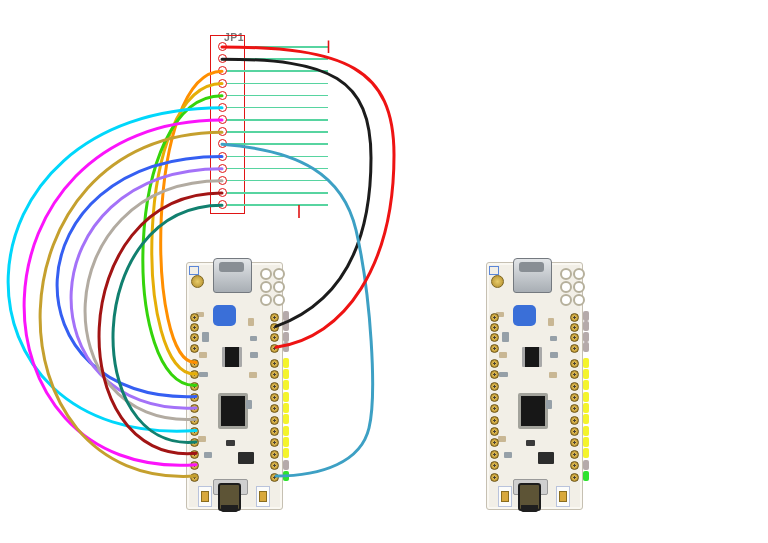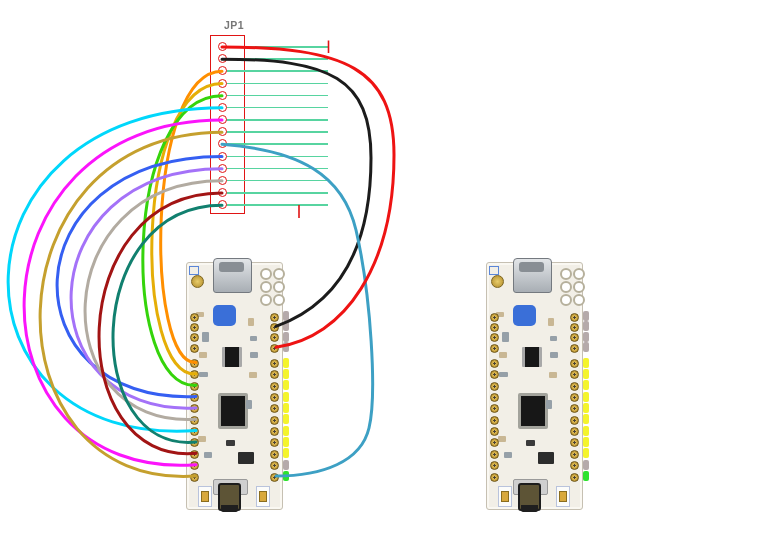--- a/index.html
+++ b/index.html
@@ -45,21 +45,21 @@
   .note.orange{color:#f07020;}
   .note.readonly{color:#9c9c9c;font-size:6px;font-weight:normal;}
   .note.sclk{color:#4444e4;}
   #wire-layer{position:absolute;left:0;top:0;pointer-events:none;}
   #wire-layer path{pointer-events:stroke;}
 </style>
 </head>
 <body>
 
 <div id="scene">
-  <div class="jp1-title" style="left:224px;top:19px;">JP1</div>
+  <div class="jp1-title" style="left:224px;top:31px;">JP1</div>
   <div class="jp1-rect" style="left:210px;top:35px;width:33px;height:177px;"></div>
   <div id="jp1-pins">
       <div class="stub abs" style="left: 226px; top: 46px; width: 102px;"></div>
       <div class="jp1-circle abs" style="left: 217.5px; top: 42px;"></div>
       <div class="pinnum abs" style="left: 227px; top: 37px;"></div>
       <div class="pinlabel abs" style="left: 250px; top: 36.5px;"></div>
       <div class="stub abs" style="left: 226px; top: 58.17px; width: 102px;"></div>
       <div class="jp1-circle abs" style="left: 217.5px; top: 54.17px;"></div>
       <div class="pinnum abs" style="left: 227px; top: 49.17px;"></div>
       <div class="pinlabel abs" style="left: 250px; top: 48.67px;"></div>

